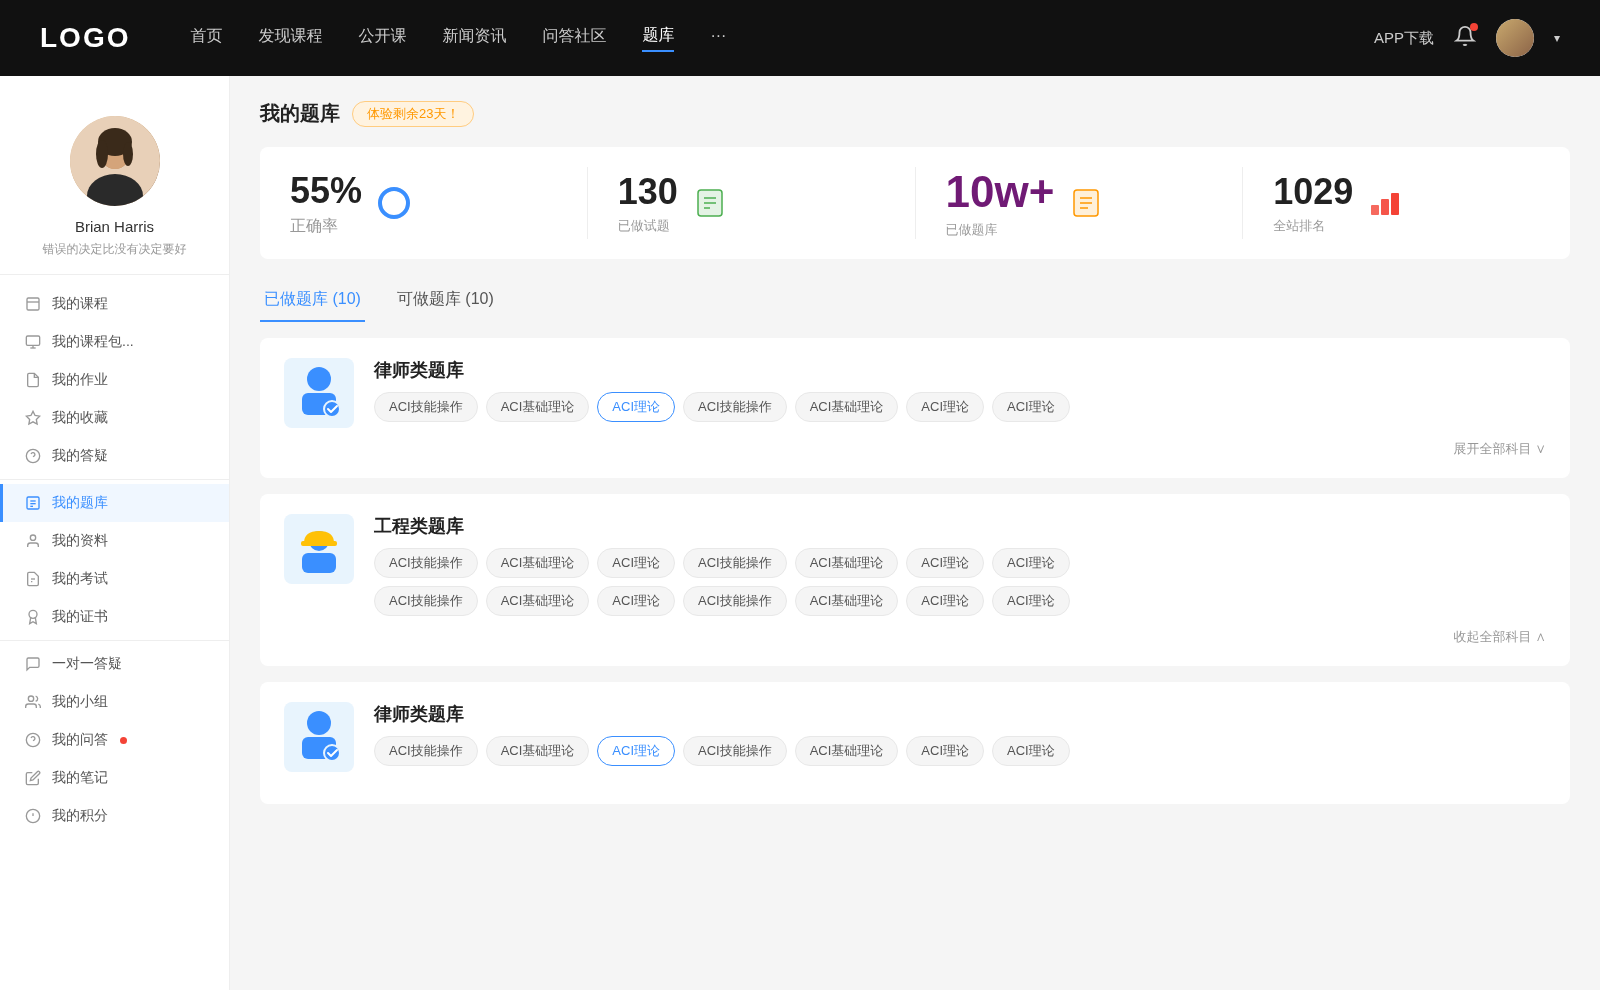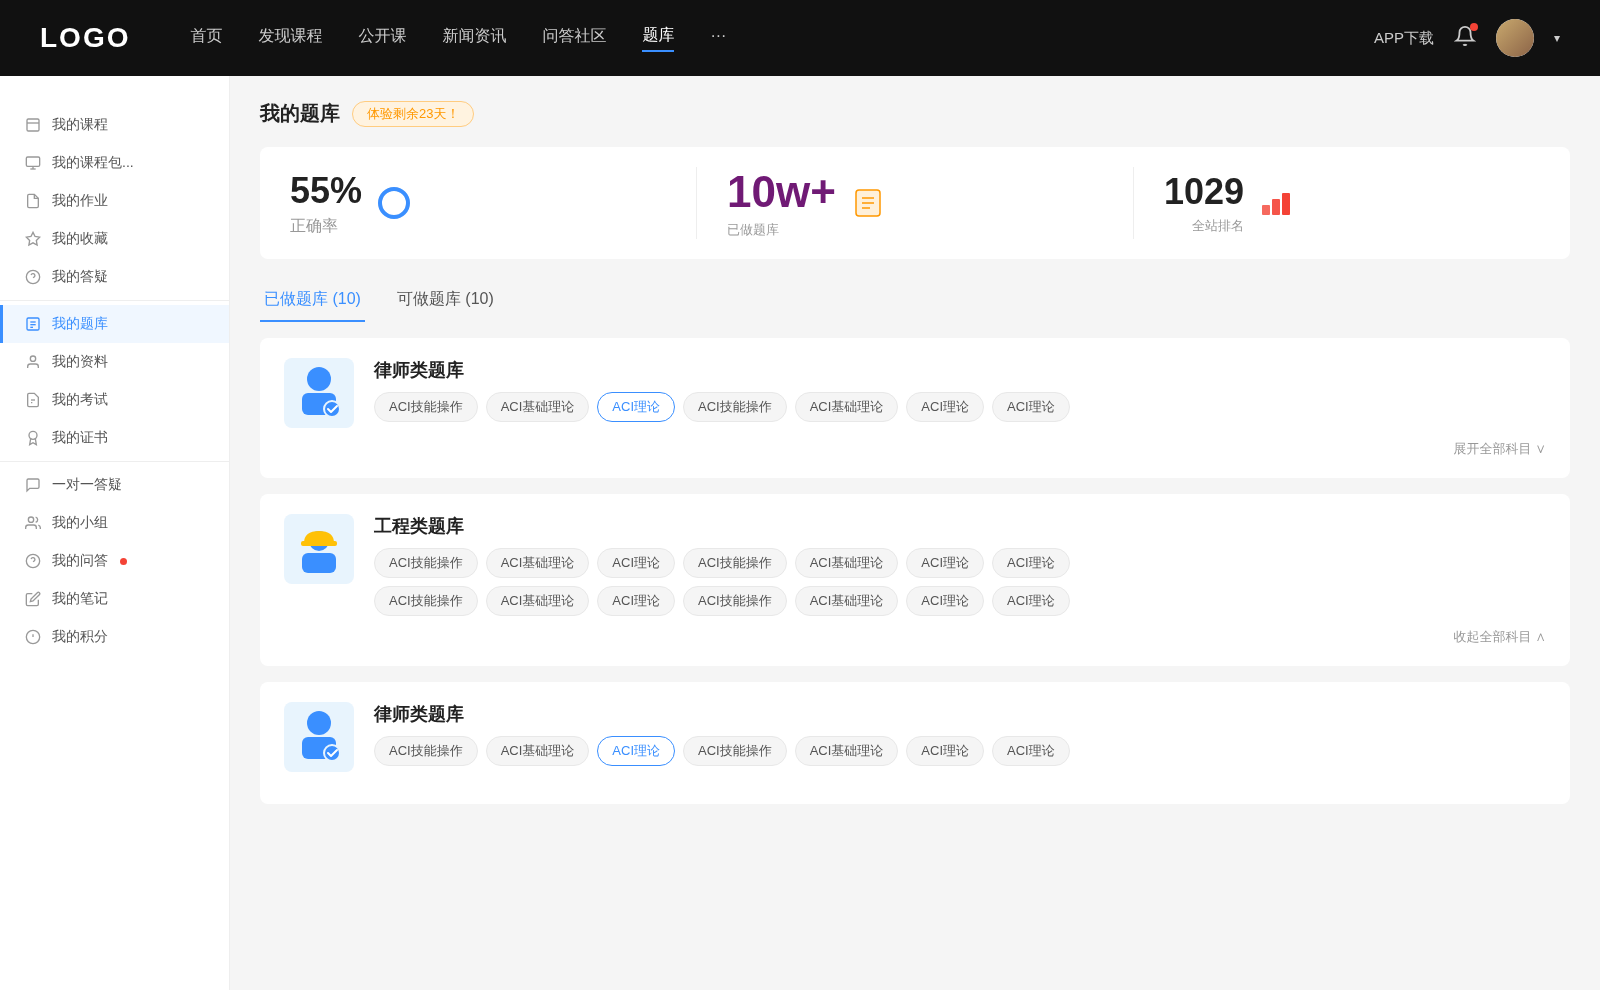--- a/index.html
+++ b/index.html
@@ -96,20 +96,37 @@
     <div class="avatar-circle">
       <div class="avatar-img"></div>
     </div>
     <span class="nav-chevron">▾</span>
   </div>
 </nav>
 
 <div class="layout">
 
   <aside class="sidebar">
+    <div class="profile-section">
+      <div class="profile-avatar">
+
+        <svg width="90" height="90" viewBox="0 0 90 90">
+          <circle cx="45" cy="45" r="45" fill="#e8d0b8"></circle>
+          <ellipse cx="45" cy="35" rx="16" ry="18" fill="#c9956a"></ellipse>
+          <ellipse cx="45" cy="80" rx="28" ry="22" fill="#2a2a2a"></ellipse>
+          <ellipse cx="45" cy="36" rx="15" ry="17" fill="#d4a47a"></ellipse>
+
+          <ellipse cx="45" cy="26" rx="17" ry="14" fill="#3a2a1a"></ellipse>
+          <ellipse cx="32" cy="38" rx="6" ry="14" fill="#3a2a1a"></ellipse>
+          <ellipse cx="58" cy="38" rx="5" ry="12" fill="#3a2a1a"></ellipse>
+        </svg>
+      </div>
+      <div class="profile-name">Brian Harris</div>
+      <div class="profile-motto">错误的决定比没有决定要好</div>
+    </div>
 
     <div class="sidebar-menu">
       <div class="sidebar-item">
         <span class="sidebar-icon">
           <svg width="16" height="16" viewBox="0 0 24 24" fill="none" stroke="currentColor" stroke-width="2">
               <rect x="3" y="3" width="18" height="18" rx="2"></rect>
               <line x1="3" y1="9" x2="21" y2="9"></line>
             </svg>
         </span>
         <span>我的课程</span>
@@ -260,41 +277,56 @@
         </div>
         <div class="stat-icon">
           <svg width="36" height="36" viewBox="0 0 36 36">
             <circle cx="18" cy="18" r="14" fill="none" stroke="#eee" stroke-width="4"></circle>
             <circle cx="18" cy="18" r="14" fill="none" stroke="#3a8fff" stroke-width="4" stroke-dasharray="88 100" stroke-dashoffset="0" transform="rotate(-90 18 18)" stroke-linecap="round"></circle>
             <circle cx="18" cy="18" r="14" fill="none" stroke="#f5f5f5" stroke-width="4" stroke-dasharray="12 100" stroke-dashoffset="-88" transform="rotate(-90 18 18)" stroke-linecap="round"></circle>
           </svg>
         </div>
       </div>
 
+      <div class="stat-item">
+        <div>
+          <div style="font-size:36px;font-weight:700;color:#222;">130</div>
+          <div style="font-size:13px;color:#999;margin-top:4px;">已做试题</div>
+        </div>
+        <div class="stat-icon">
+          <svg width="32" height="32" viewBox="0 0 32 32">
+            <rect x="4" y="3" width="24" height="26" rx="3" fill="#4CAF50" opacity="0.15"></rect>
+            <rect x="4" y="3" width="24" height="26" rx="3" fill="none" stroke="#4CAF50" stroke-width="1.5"></rect>
+            <line x1="10" y1="11" x2="22" y2="11" stroke="#4CAF50" stroke-width="1.5"></line>
+            <line x1="10" y1="16" x2="22" y2="16" stroke="#4CAF50" stroke-width="1.5"></line>
+            <line x1="10" y1="21" x2="16" y2="21" stroke="#4CAF50" stroke-width="1.5"></line>
+          </svg>
+        </div>
+      </div>
 
       <div class="stat-item">
         <div>
           <div style="font-size:44px;font-weight:700;color:#701a75;">10w+</div>
           <div style="font-size:13px;color:#999;margin-top:4px;">已做题库</div>
         </div>
         <div class="stat-icon">
           <svg width="32" height="32" viewBox="0 0 32 32">
             <rect x="4" y="3" width="24" height="26" rx="3" fill="#FF9800" opacity="0.15"></rect>
             <rect x="4" y="3" width="24" height="26" rx="3" fill="none" stroke="#FF9800" stroke-width="1.5"></rect>
             <line x1="10" y1="11" x2="22" y2="11" stroke="#FF9800" stroke-width="1.5"></line>
             <line x1="10" y1="16" x2="22" y2="16" stroke="#FF9800" stroke-width="1.5"></line>
             <line x1="10" y1="21" x2="18" y2="21" stroke="#FF9800" stroke-width="1.5"></line>
           </svg>
         </div>
       </div>
 
       <div class="stat-item">
         <div>
           <div style="font-size:36px;font-weight:700;color:#222;">1029</div>
-          <div style="font-size:13px;color:#999;margin-top:4px;text-align:right;">全站排名</div>
+          <div style="font-size:13px;color:#999;margin-top:4px;">全站排名</div>
         </div>
         <div class="stat-icon">
           <svg width="32" height="32" viewBox="0 0 32 32">
             <rect x="2" y="18" width="8" height="10" rx="1" fill="#f44336" opacity="0.8"></rect>
             <rect x="12" y="12" width="8" height="16" rx="1" fill="#f44336" opacity="0.9"></rect>
             <rect x="22" y="6" width="8" height="22" rx="1" fill="#f44336"></rect>
           </svg>
         </div>
       </div>
     </div>

